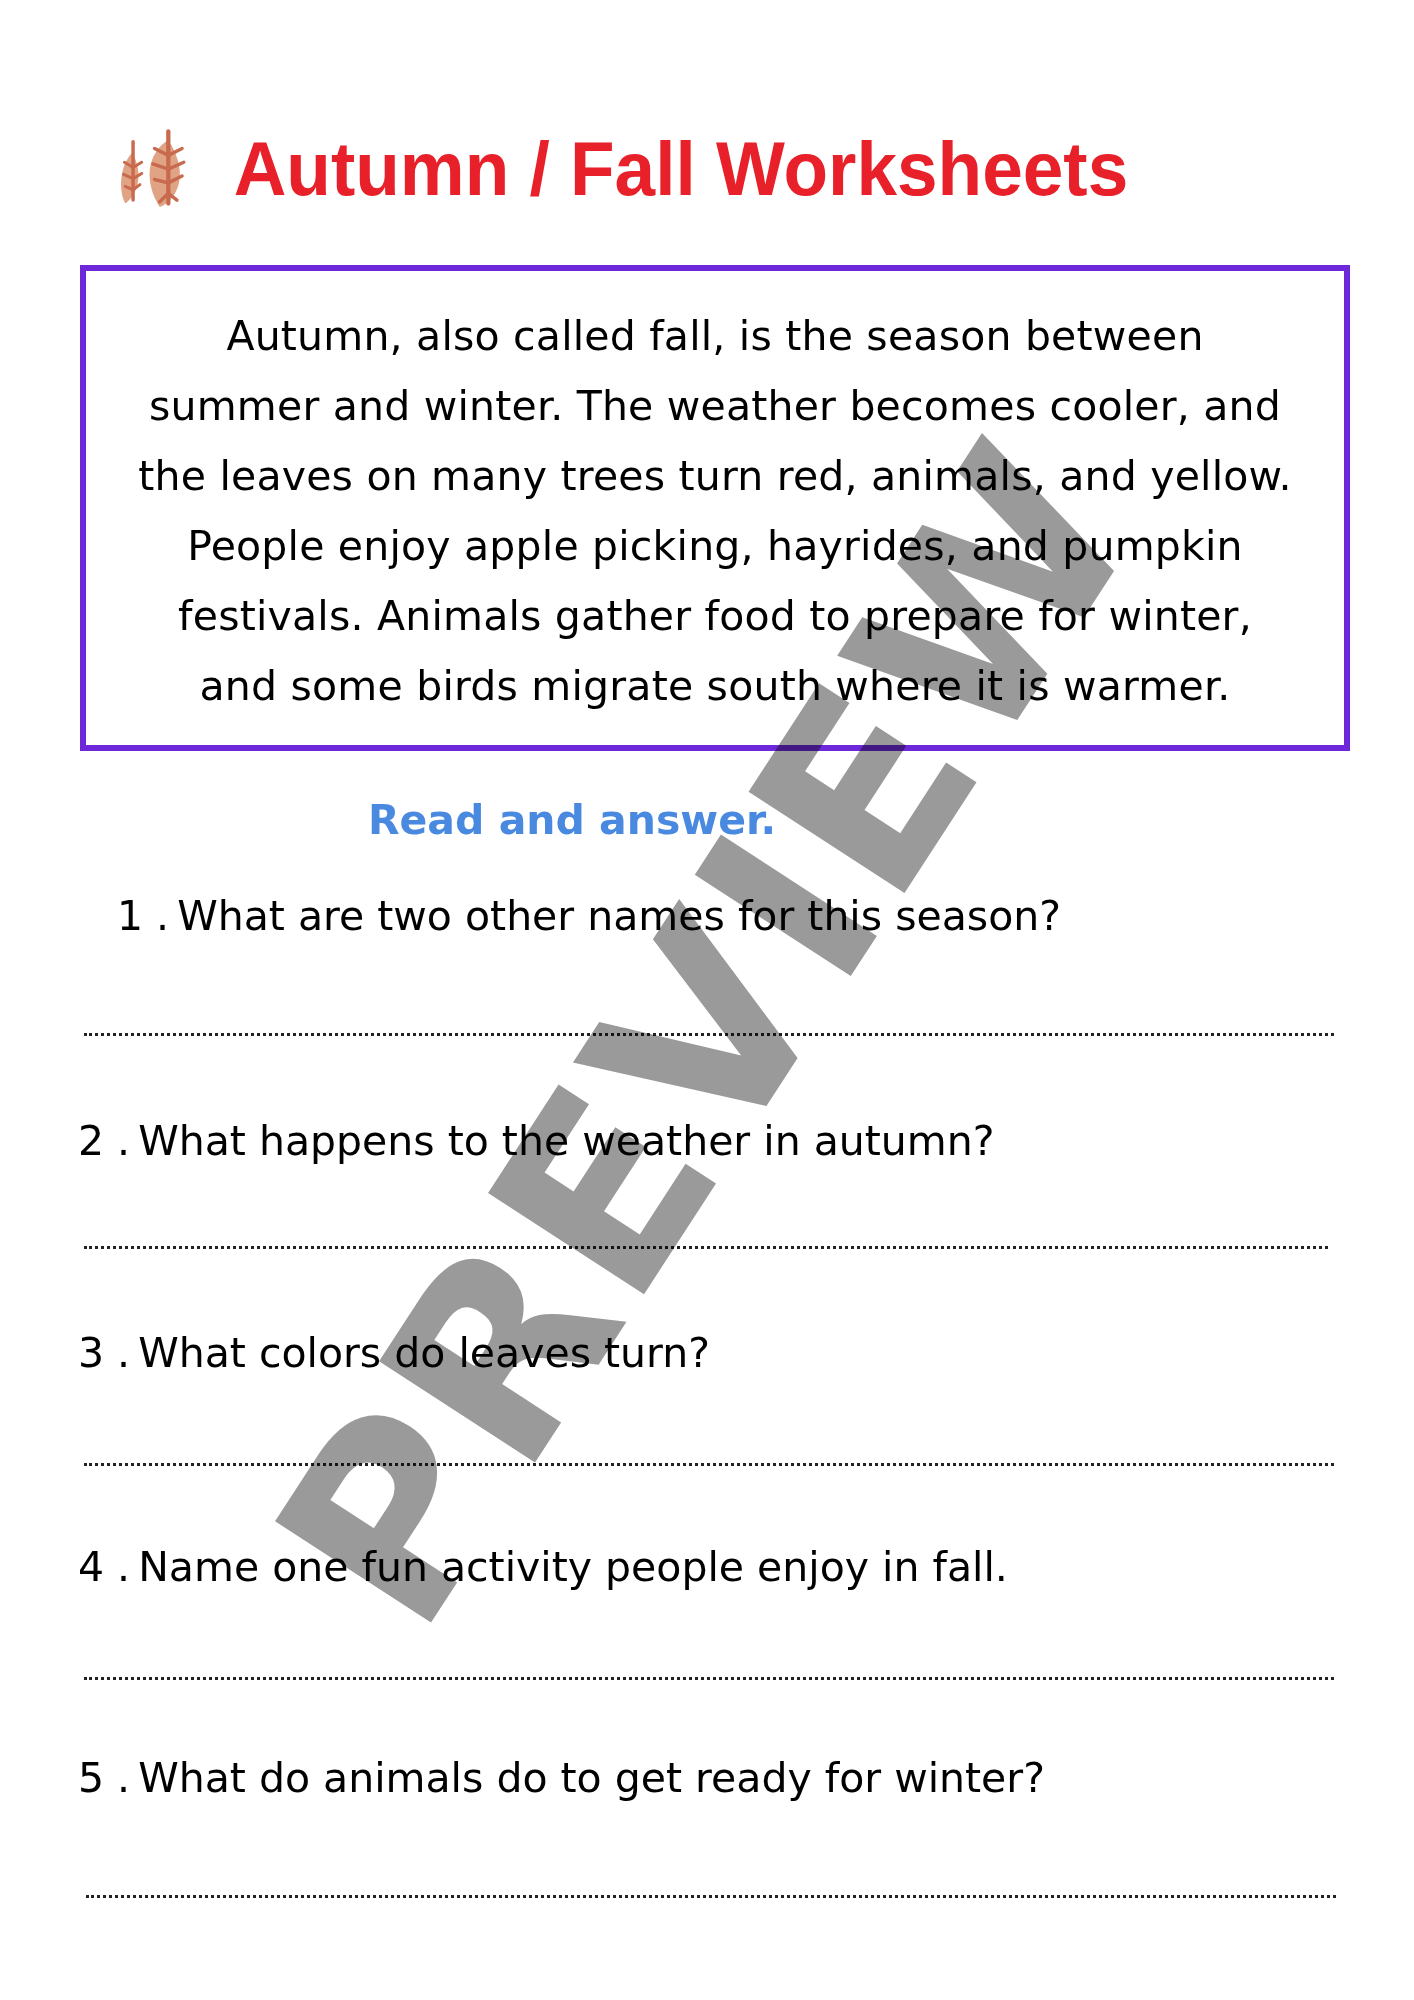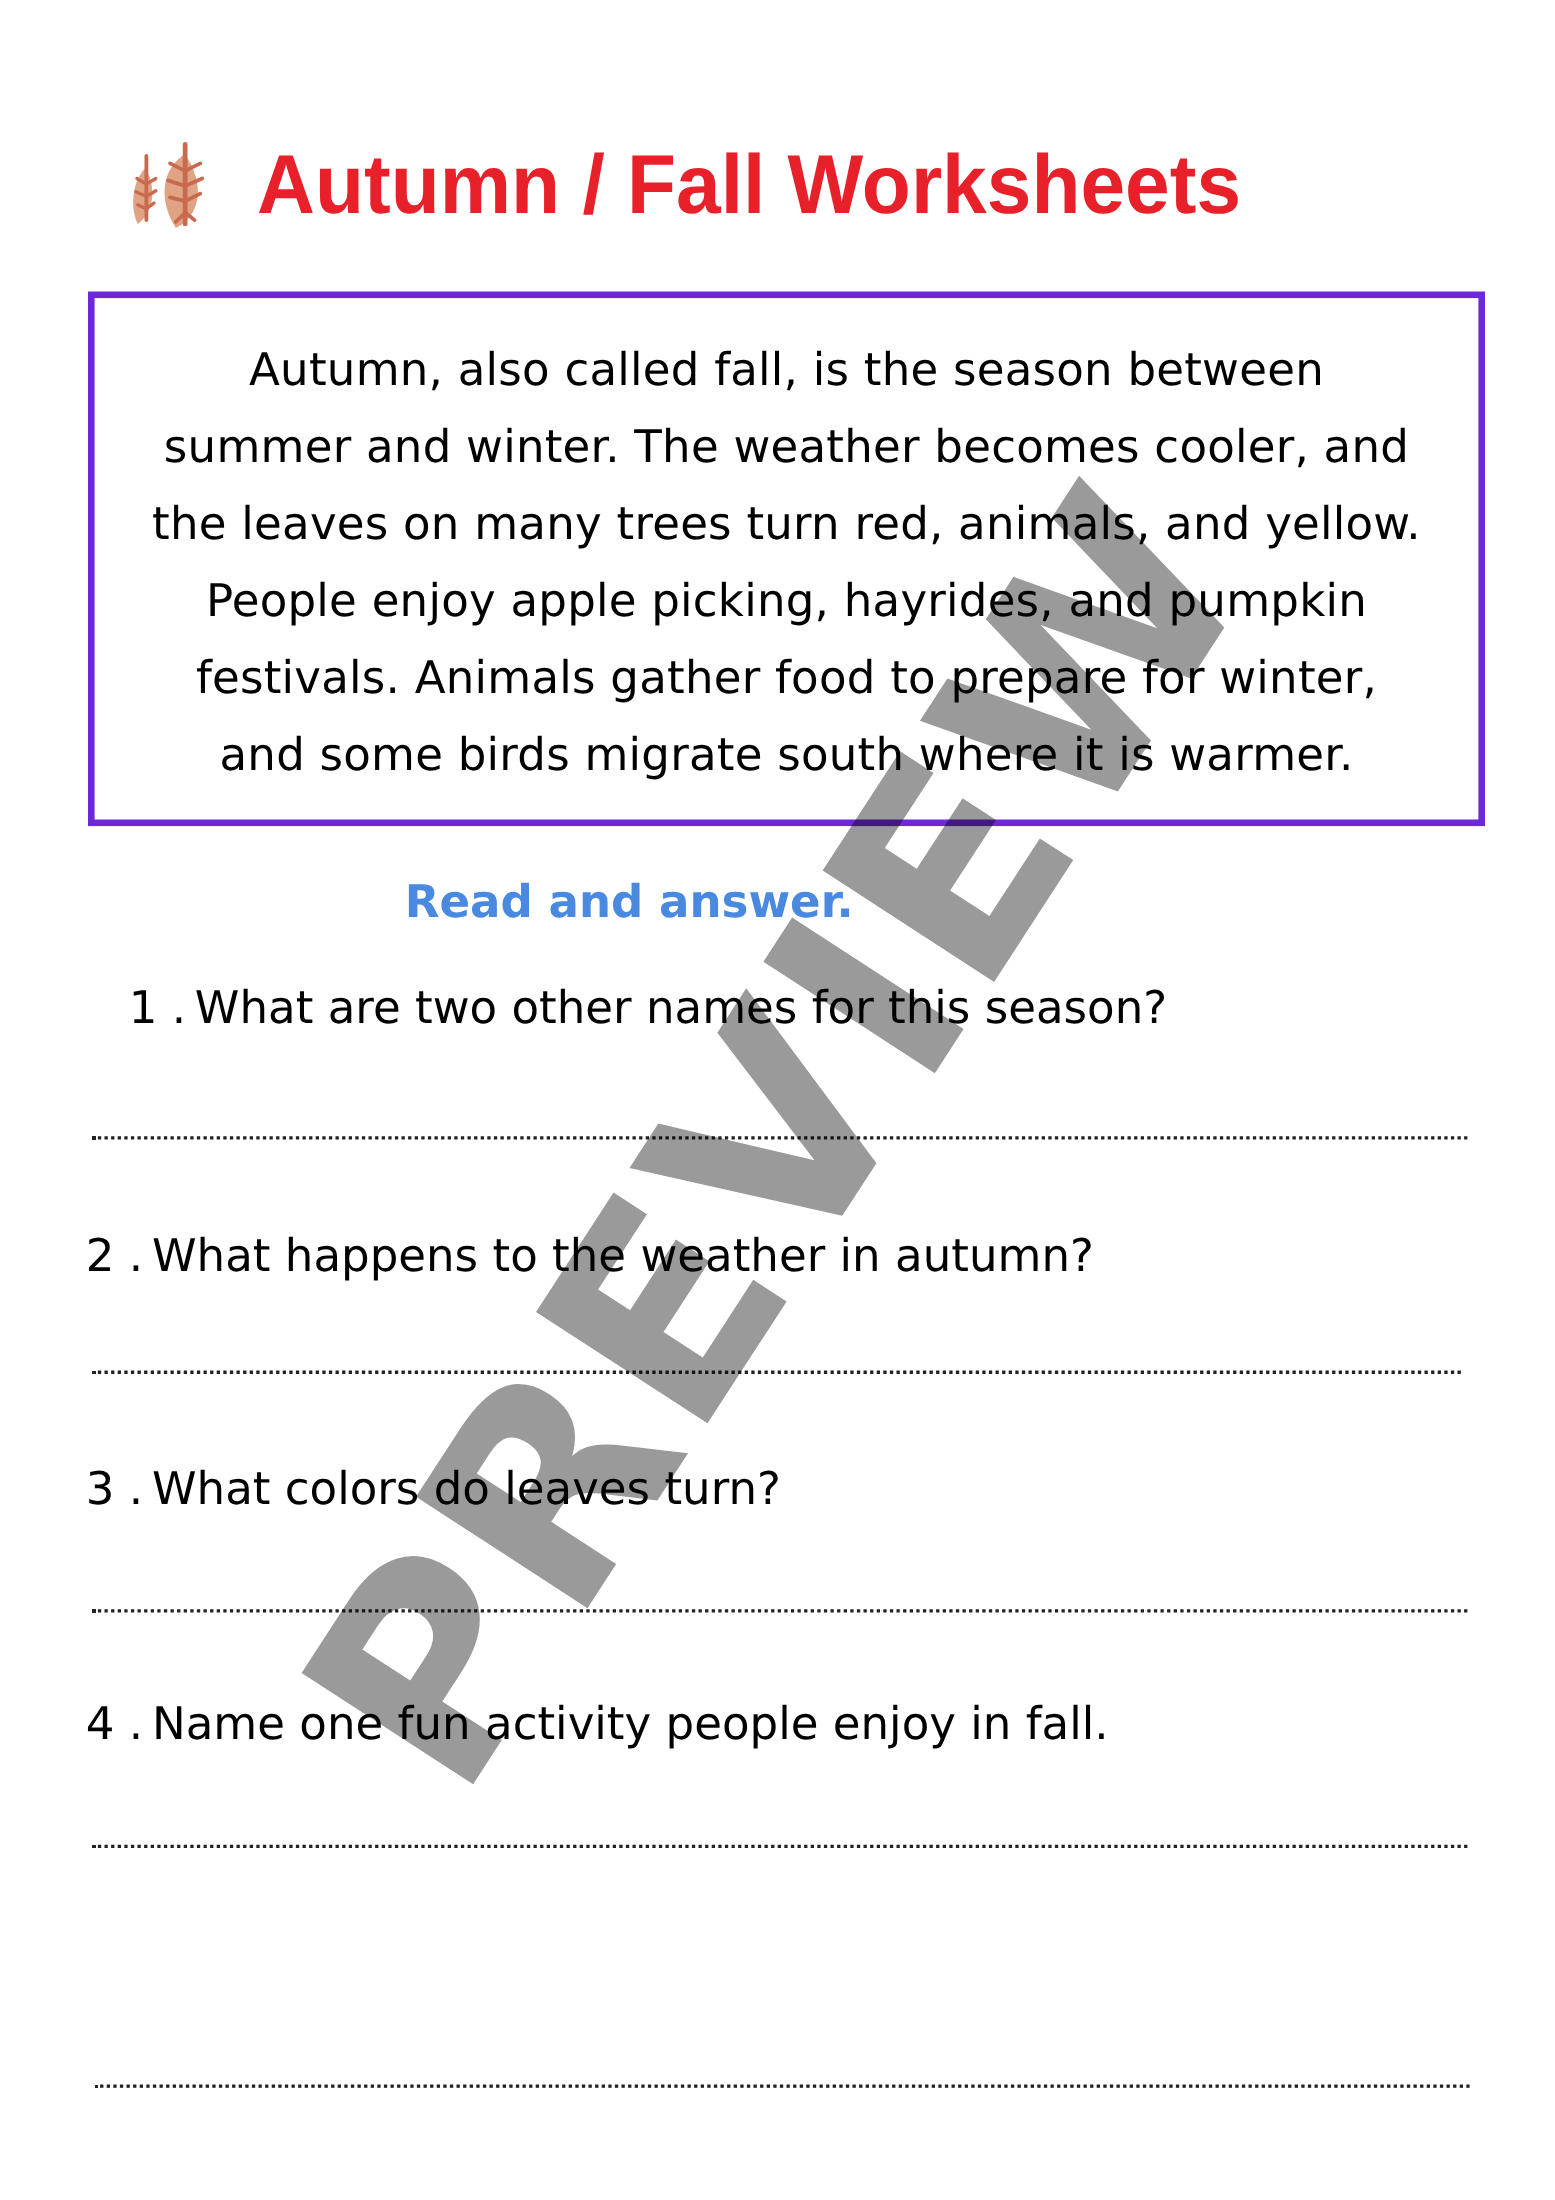--- a/index.html
+++ b/index.html
@@ -139,16 +139,19 @@
     <div class="question" style="top: 1329px;">
       <span class="num">3 .</span><span>What colors do leaves turn?</span>
     </div>
     <div class="answer-line" style="top: 1463px;"></div>
 
     <div class="question" style="top: 1543px; text-align: right;">
       <span class="num">4 .</span><span>Name one fun activity people enjoy in fall.</span>
     </div>
     <div class="answer-line" style="top: 1677px;"></div>
 
+    <div class="question" style="top: 1754px;">
+      <span class="num">5 .</span><span>What do animals do to get ready for winter?</span>
+    </div>
     <div class="answer-line" style="top: 1895px; left: 86px;"></div>
 
   </div>
 </div>
 
 </body></html>

